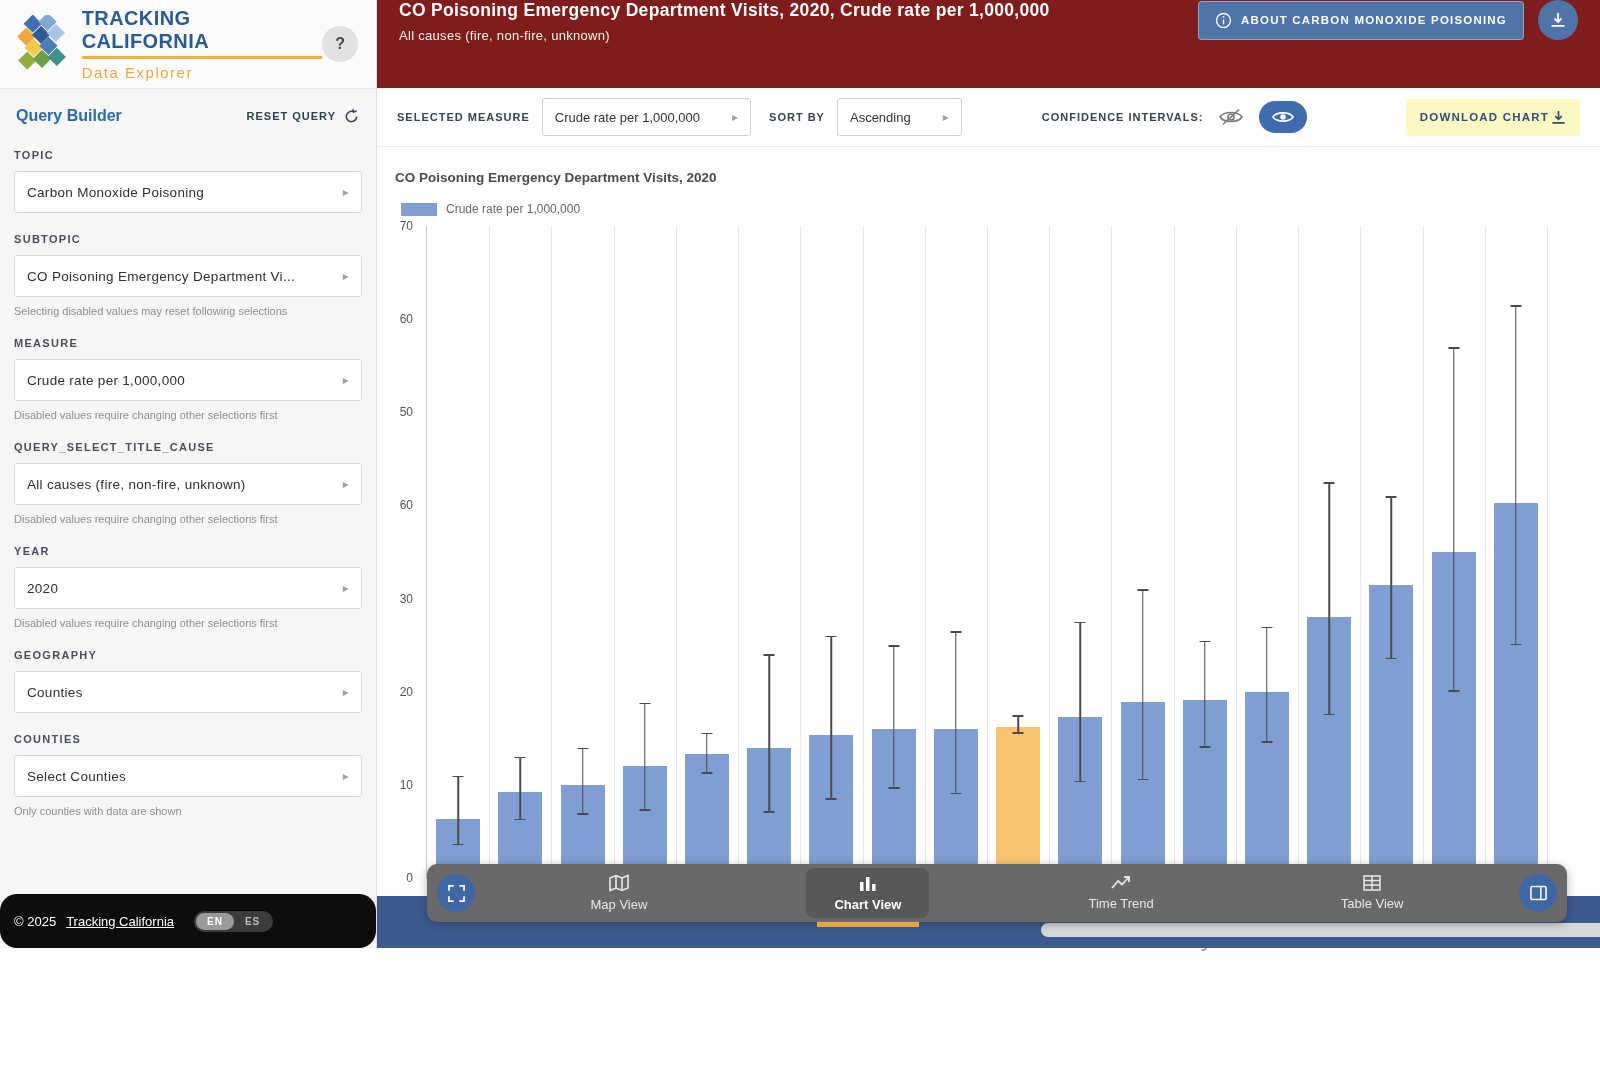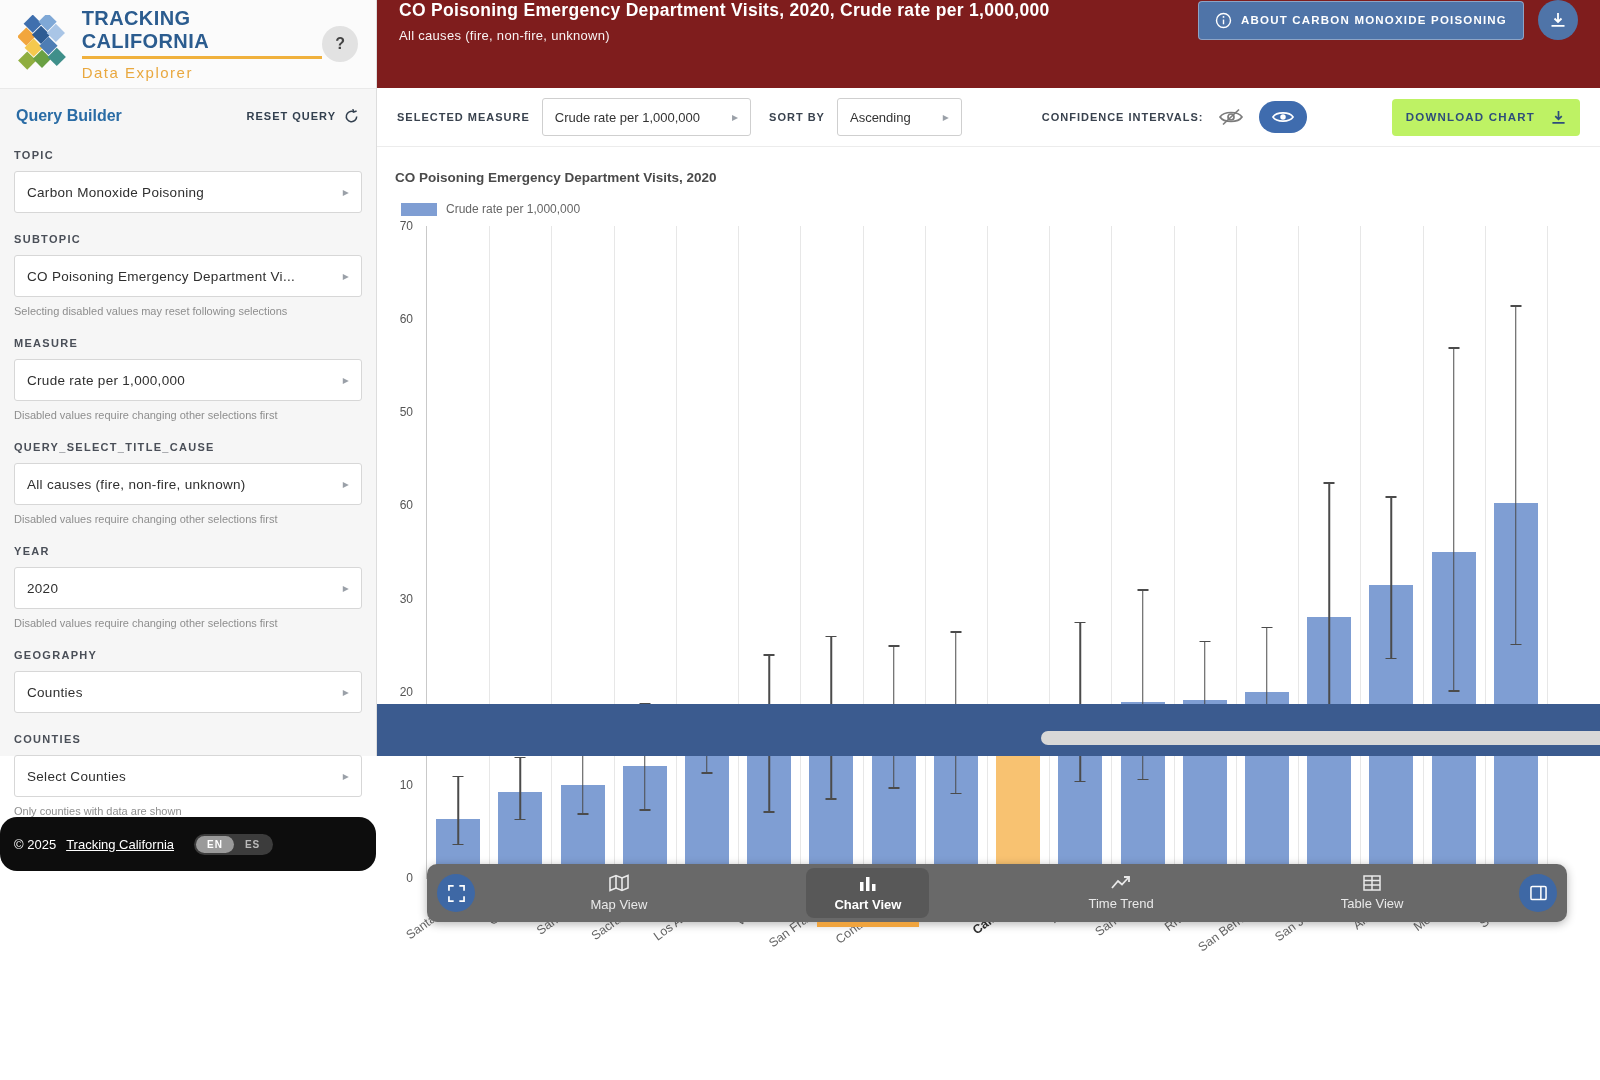--- a/index.html
+++ b/index.html
@@ -1,17 +1,17 @@
 <!DOCTYPE html>
 <html><head>
 <meta charset="utf-8">
 <style>
   html,body{margin:0;padding:0;}
   body{width:1600px;height:1080px;overflow:hidden;font-family:"Liberation Sans",sans-serif;background:#fff;}
-  .app{display:flex;width:1600px;height:756px;}
+  .app{display:flex;width:1600px;height:948px;}
 
   
   .sidebar{width:376px;min-width:376px;height:100%;display:flex;flex-direction:column;background:#f6f6f6;border-right:1px solid #ddd;}
   .sidebar-header{height:88px;min-height:88px;background:#fbfbfb;display:flex;align-items:center;padding:0 18px;border-bottom:1px solid #e9e9e9;}
   .brand-text{margin-left:12px;}
   .brand-title{font-size:20px;font-weight:bold;color:#2b5c8f;letter-spacing:0.4px;border-bottom:3px solid #f0b13d;padding-bottom:3px;display:inline-block;}
   .brand-sub{font-size:15px;color:#e9a83f;letter-spacing:1.5px;margin-top:5px;}
   .help-btn{margin-left:auto;width:36px;height:36px;border-radius:50%;background:#e2e2e2;display:flex;align-items:center;justify-content:center;font-size:16px;font-weight:bold;color:#444;cursor:pointer;}
   .qb-row{display:flex;align-items:center;justify-content:space-between;padding:18px 16px 4px 16px;}
   .qb-title{font-size:16px;font-weight:bold;color:#2a6ca5;}
@@ -36,21 +36,21 @@
   .mh-right{margin-left:auto;display:flex;align-items:center;gap:14px;}
   .about-btn{display:flex;align-items:center;gap:9px;background:#4f74a8;border:1px solid rgba(255,255,255,0.35);border-radius:4px;padding:10px 16px;font-size:11.5px;font-weight:bold;letter-spacing:1.2px;cursor:pointer;text-transform:uppercase;}
   .dl-circle{width:40px;height:40px;border-radius:50%;background:#4f74a8;display:flex;align-items:center;justify-content:center;cursor:pointer;color:#fff;}
 
   .toolbar{height:58px;min-height:58px;display:flex;align-items:center;padding:0 20px;background:#fff;box-shadow:0 1px 0 #ececec;position:relative;z-index:2;}
   .tb-label{font-size:11px;font-weight:bold;letter-spacing:1px;color:#39424e;text-transform:uppercase;}
   .tb-select{margin:0 18px 0 12px;height:36px;background:#fff;border:1px solid #cfcfcf;border-radius:3px;display:flex;align-items:center;gap:24px;padding:0 12px;font-size:13px;color:#333;cursor:pointer;}
   .ci-group{display:flex;align-items:center;gap:16px;margin-left:62px;}
   .eye-off{color:#7c7c7c;display:flex;cursor:pointer;}
   .eye-pill{width:48px;height:32px;border-radius:16px;background:#3f6cae;display:flex;align-items:center;justify-content:center;cursor:pointer;color:#fff;}
-  .dl-chart{margin-left:auto;display:flex;align-items:center;gap:16px;background:#bef264;border-radius:4px;padding:11px 14px;font-size:11.5px;font-weight:bold;letter-spacing:1.2px;color:#2e4d7b;cursor:pointer;text-transform:uppercase;}
+  .dl-chart{margin-left:auto;display:flex;align-items:center;gap:2px;background:#fef9c3;border-radius:4px;padding:11px 14px;font-size:11.5px;font-weight:bold;letter-spacing:1.2px;color:#2e4d7b;cursor:pointer;text-transform:uppercase;}
 
   
   .chart-section{position:relative;flex:1;background:#fff;}
   .chart-title{position:absolute;top:24px;left:18px;font-size:13.5px;font-weight:bold;color:#4a4a4a;}
   .legend{position:absolute;top:56px;left:24px;display:flex;align-items:center;gap:9px;font-size:12px;color:#666;}
   .legend-swatch{width:36px;height:13px;background:#7f9ed3;display:inline-block;}
   .plot{position:absolute;left:49px;top:80px;width:1120px;height:652px;border-left:1px solid #c9c9c9;border-bottom:1px solid #c9c9c9;}
   .yaxis{position:absolute;left:0;top:80px;width:42px;height:652px;}
   .ytick{position:absolute;right:6px;font-size:12px;color:#555;transform:translateY(-50%);}
   .col{position:absolute;top:0;bottom:0;border-right:1px solid #e7e7e7;}

